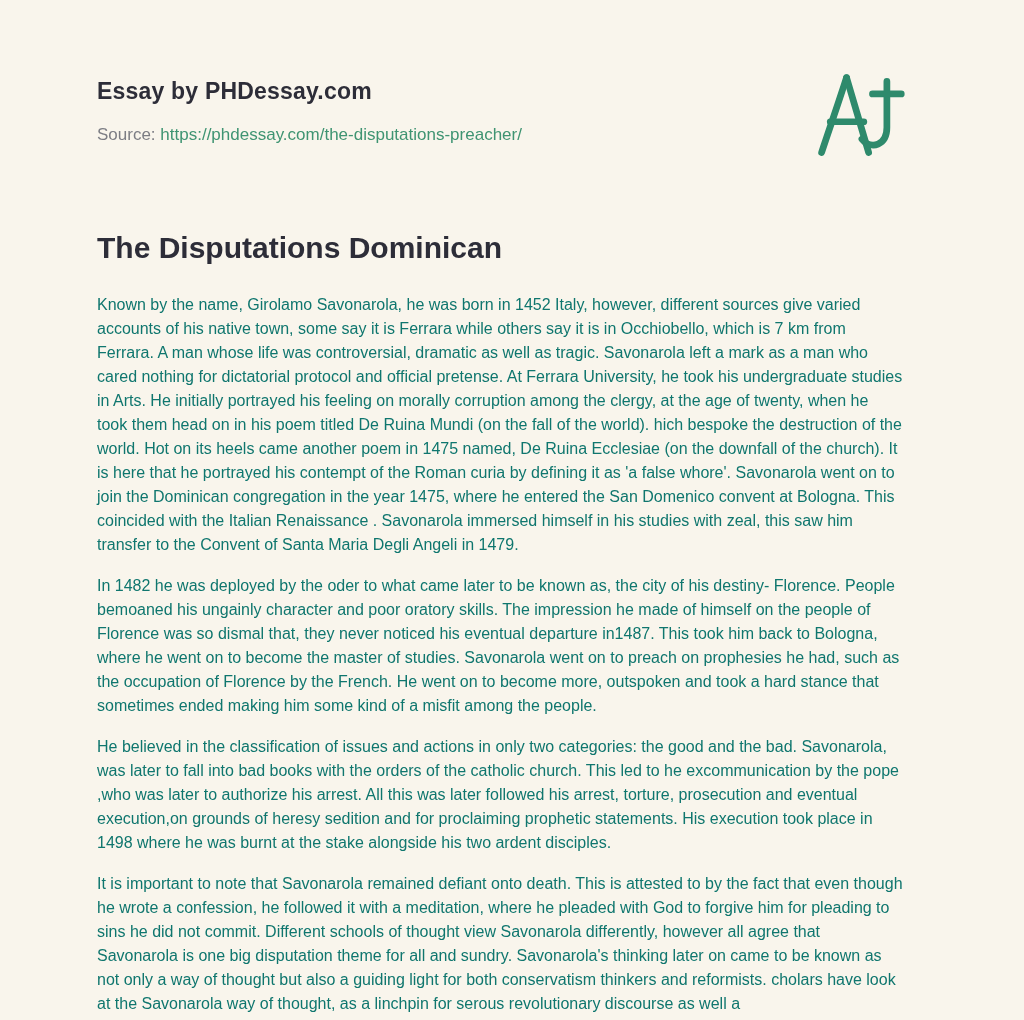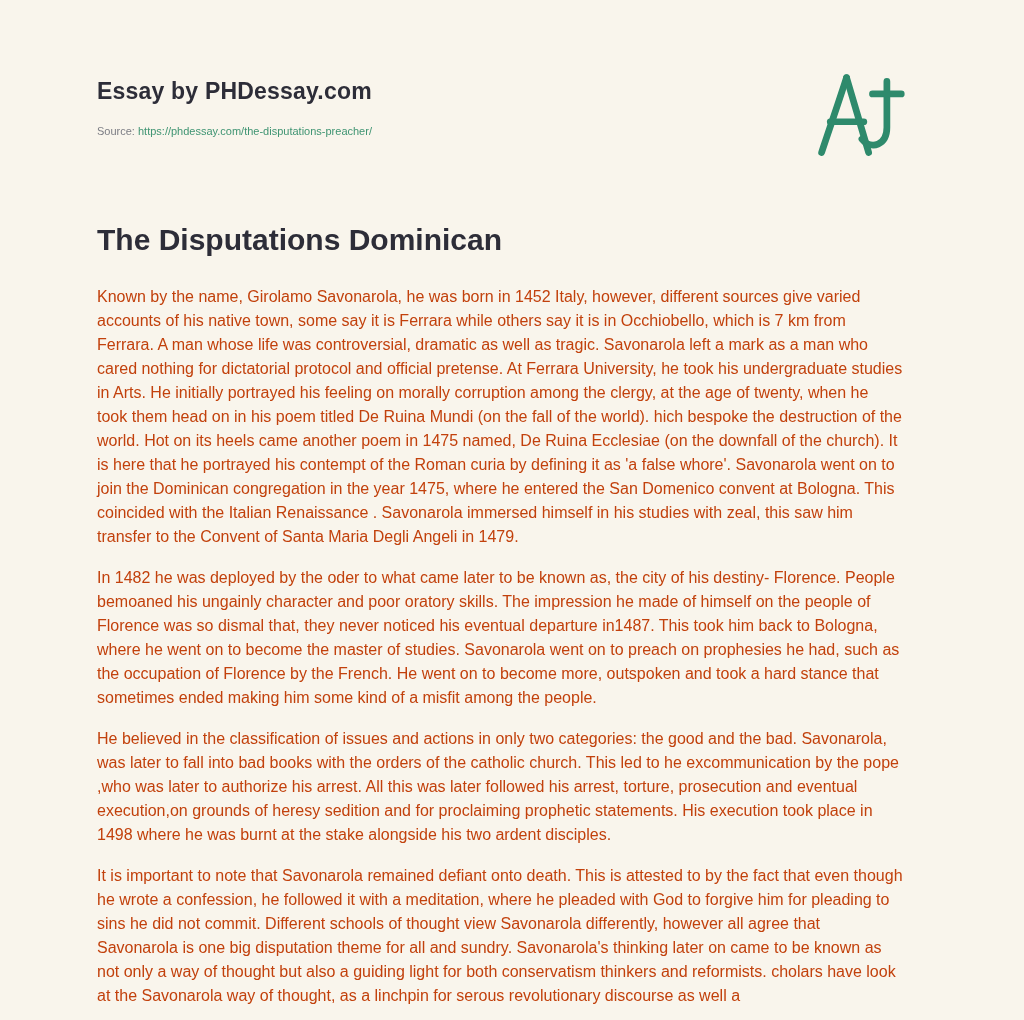--- a/index.html
+++ b/index.html
@@ -17,21 +17,21 @@
     width: 1000px;
   }
   .brand {
     font-size: 23px;
     font-weight: 700;
     color: #2d2d38;
     letter-spacing: 0.2px;
   }
   .source-line {
     margin-top: 20px;
-    font-size: 11px;
+    font-size: 17px;
     color: #7c7d84;
   }
   .source-line a {
     color: #3f9472;
     text-decoration: none;
   }
   .logo {
     position: absolute;
     top: 68px;
     right: 92px;
@@ -44,21 +44,21 @@
     font-weight: 600;
     color: #2d2d38;
   }
   .paragraphs {
     margin-top: 28px;
   }
   .paragraphs p {
     max-width: 832px;
     font-size: 16px;
     line-height: 24px;
-    color: #c2410c;
+    color: #0f766e;
     margin-bottom: 17px;
   }
 </style>
 </head>
 <body>
 
 <div class="page">
 
   <div class="brand">Essay by PHDessay.com</div>
 

